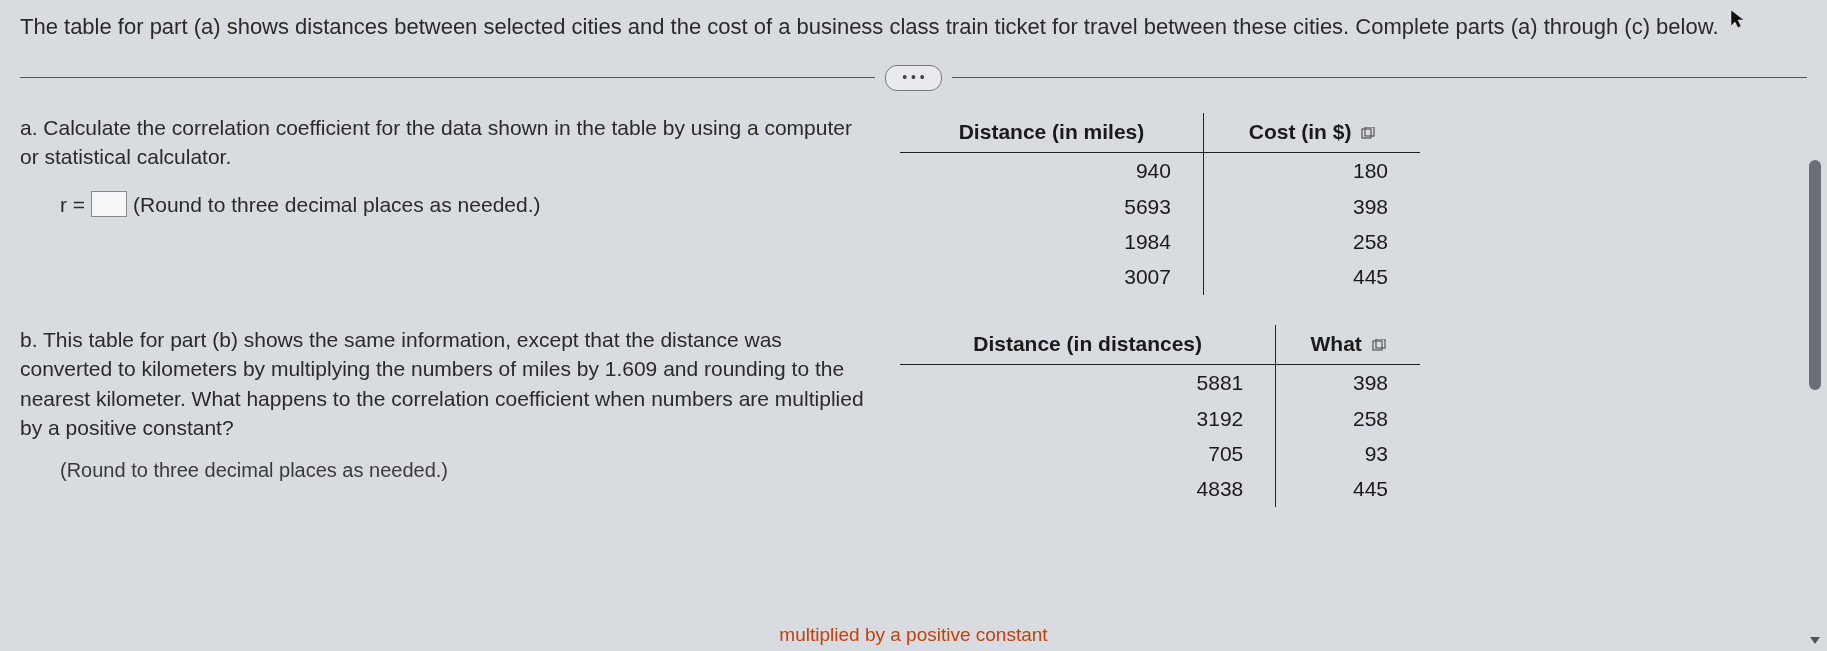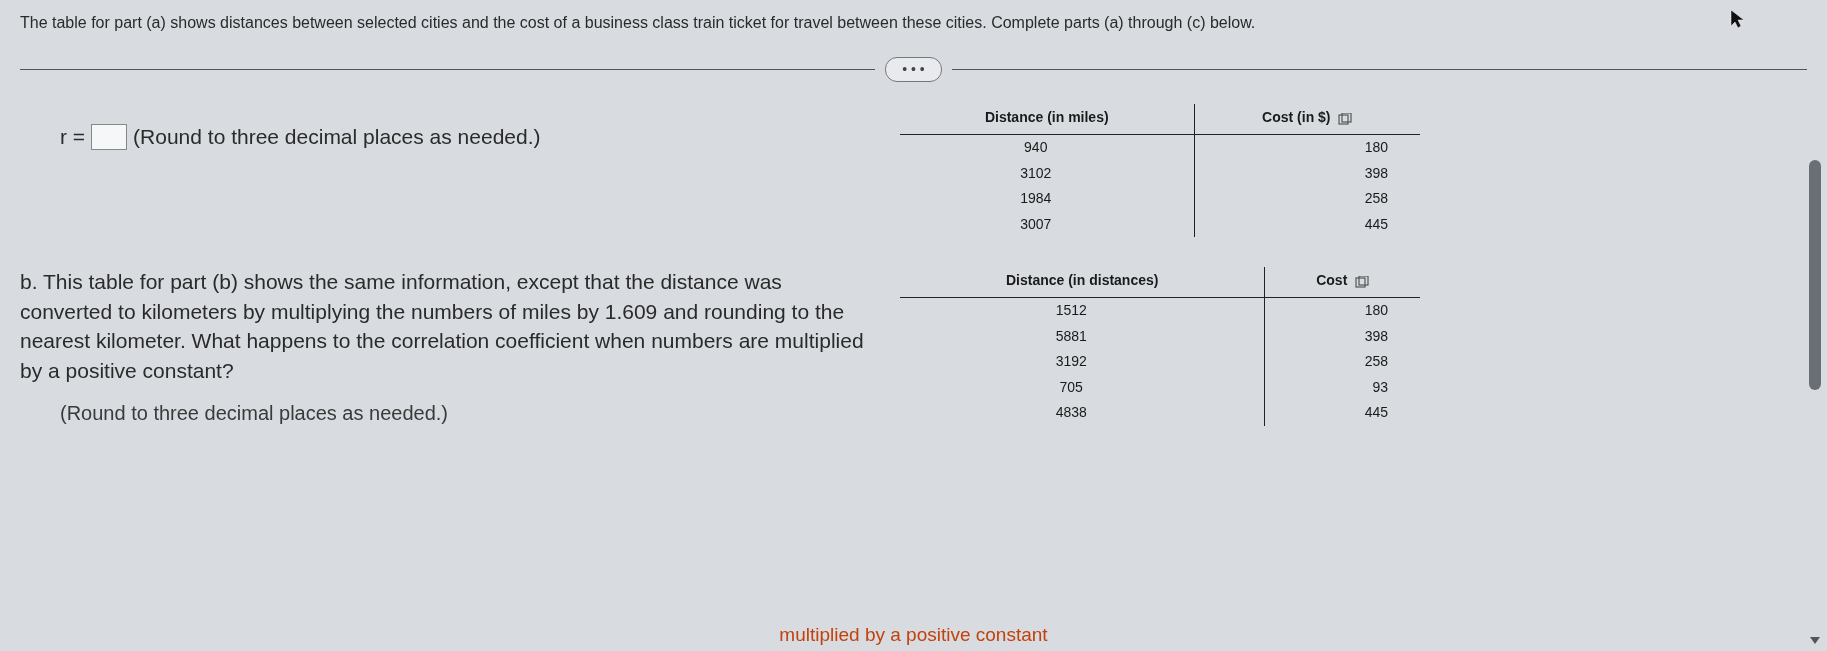--- a/index.html
+++ b/index.html
@@ -14,21 +14,21 @@
       padding: 12px 20px;
       font-size: 20px;
       line-height: 1.4;
       width: 1827px;
       height: 651px;
       overflow: hidden;
       position: relative;
     }
     .intro {
       margin-bottom: 20px;
-      font-size: 16px;
+      font-size: 22px;
       color: #2a2a2a;
     }
     .divider {
       position: relative;
       height: 30px;
       margin: 12px 0 20px 0;
       display: flex;
       align-items: center;
     }
     .divider::before {
@@ -84,39 +84,38 @@
       vertical-align: middle;
     }
     .hint {
       margin-top: 14px;
       font-size: 20px;
       color: #3a3a3a;
     }
     table {
       width: 100%;
       border-collapse: collapse;
-      font-size: 14px;
+      font-size: 21px;
     }
     th {
       text-align: center;
       font-weight: bold;
       padding: 4px 10px 6px 10px;
       border-bottom: 1.5px solid #222;
       position: relative;
     }
     th.col-a {
       border-right: 1.5px solid #222;
     }
     td {
       text-align: right;
       padding: 3px 32px 3px 10px;
     }
     td.col-a {
       border-right: 1.5px solid #222;
-      text-align: center;
     }
     .copy-icon {
       display: inline-block;
       width: 14px;
       height: 12px;
       margin-left: 4px;
       vertical-align: middle;
     }
     .copy-icon svg {
       display: block;
@@ -166,20 +165,21 @@
 <body>
 
 <div class="intro">The table for part (a) shows distances between selected cities and the cost of a business class train ticket for travel between these cities. Complete parts (a) through (c) below.</div>
 
 <div class="divider">
   <span class="dots-btn">• • •</span>
 </div>
 
 <div class="row">
   <div class="left-col">
+    <div>a. Calculate the correlation coefficient for the data shown in the table by using a computer or statistical calculator.</div>
     <div class="sub">
       <span>r =</span>
       <input class="input-box" type="text" style="">
       <span>(Round to three decimal places as needed.)</span>
     </div>
   </div>
   <div class="right-col">
     <table>
       <thead>
         <tr>
@@ -194,21 +194,21 @@
             </span>
           </th>
         </tr>
       </thead>
       <tbody>
         <tr>
             <td class="col-a">940</td>
             <td>180</td>
           </tr>
         <tr>
-            <td class="col-a">3102</td>
+            <td class="col-a">5693</td>
             <td>398</td>
           </tr>
         <tr>
             <td class="col-a">1984</td>
             <td>258</td>
           </tr>
         <tr>
             <td class="col-a">3007</td>
             <td>445</td>
           </tr>
@@ -221,36 +221,32 @@
   <div class="left-col">
     <div>b. This table for part (b) shows the same information, except that the distance was converted to kilometers by multiplying the numbers of miles by 1.609 and rounding to the nearest kilometer. What happens to the correlation coefficient when numbers are multiplied by a positive constant?</div>
     <div class="hint" style="margin-left:40px;">(Round to three decimal places as needed.)</div>
   </div>
   <div class="right-col">
     <table>
       <thead>
         <tr>
           <th class="col-a">Distance (in distances)</th>
           <th>
-            <span>Cost</span>
+            <span>What</span>
             <span class="copy-icon">
               <svg viewBox="0 0 14 12">
                   <rect x="1" y="2" width="9" height="9" fill="none" stroke="#555" stroke-width="1.2"></rect>
                   <rect x="4" y="0" width="9" height="9" fill="none" stroke="#555" stroke-width="1.2"></rect>
                 </svg>
             </span>
           </th>
         </tr>
       </thead>
       <tbody>
         <tr>
-            <td class="col-a">1512</td>
-            <td>180</td>
-          </tr>
-        <tr>
             <td class="col-a">5881</td>
             <td>398</td>
           </tr>
         <tr>
             <td class="col-a">3192</td>
             <td>258</td>
           </tr>
         <tr>
             <td class="col-a">705</td>
             <td>93</td>

